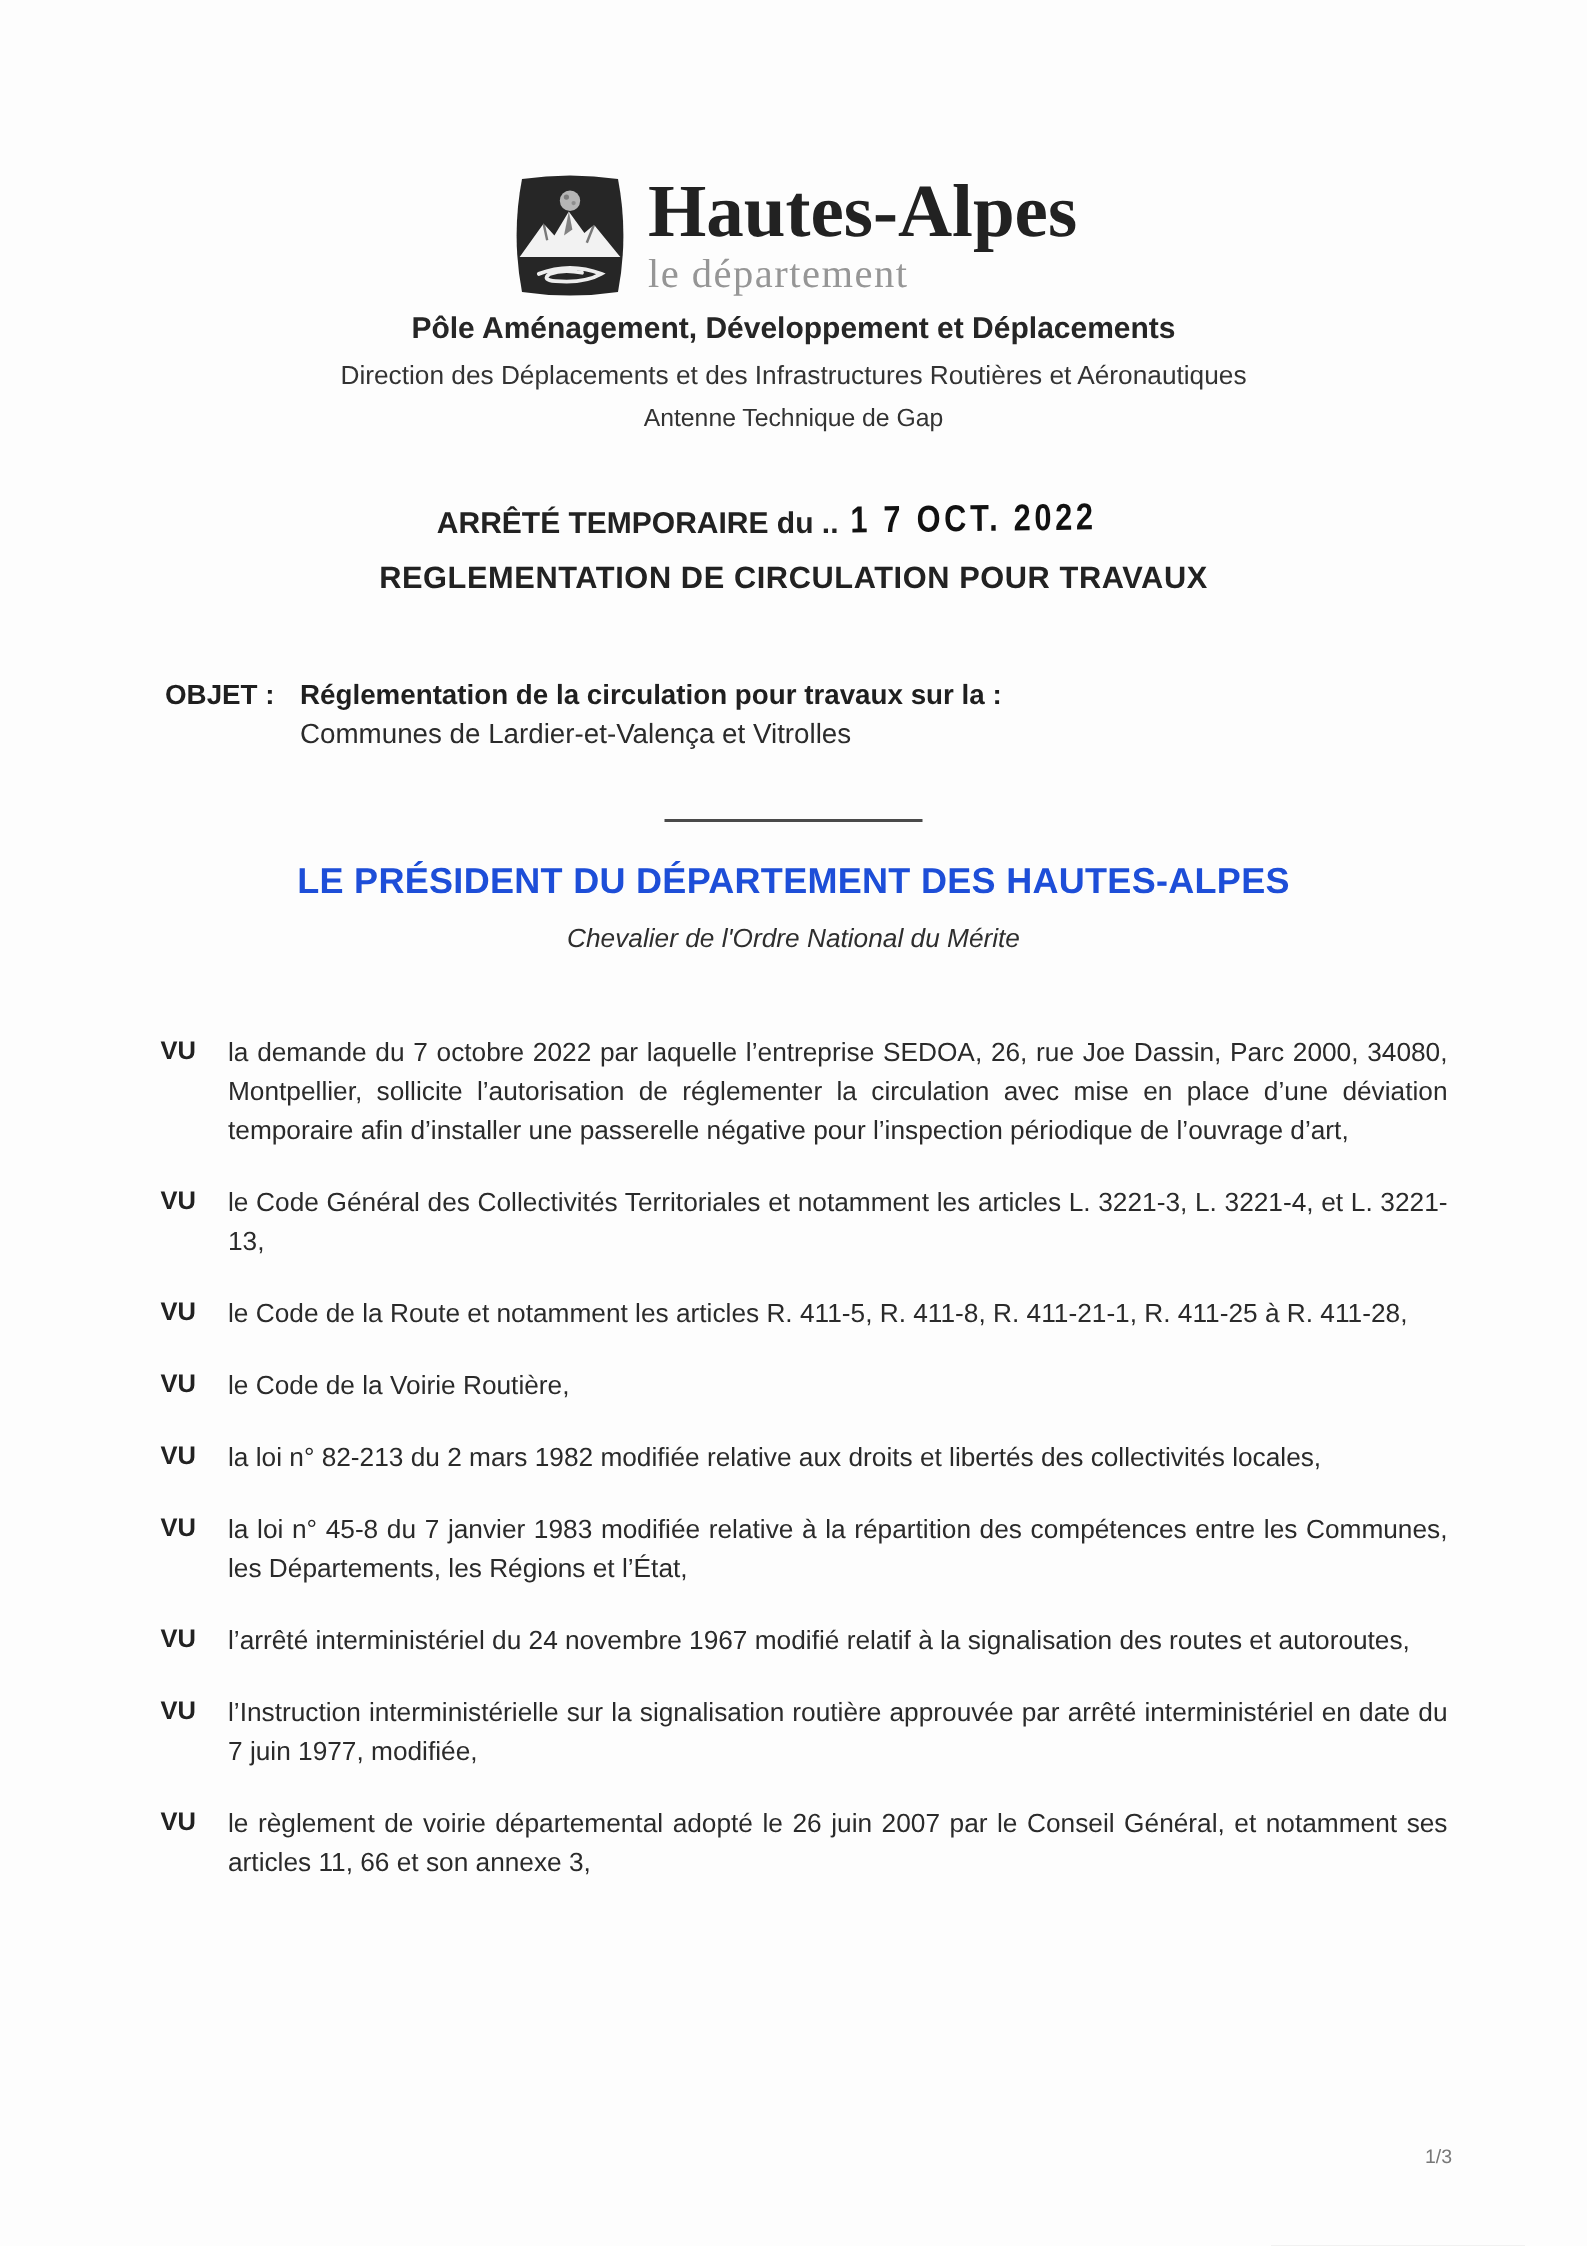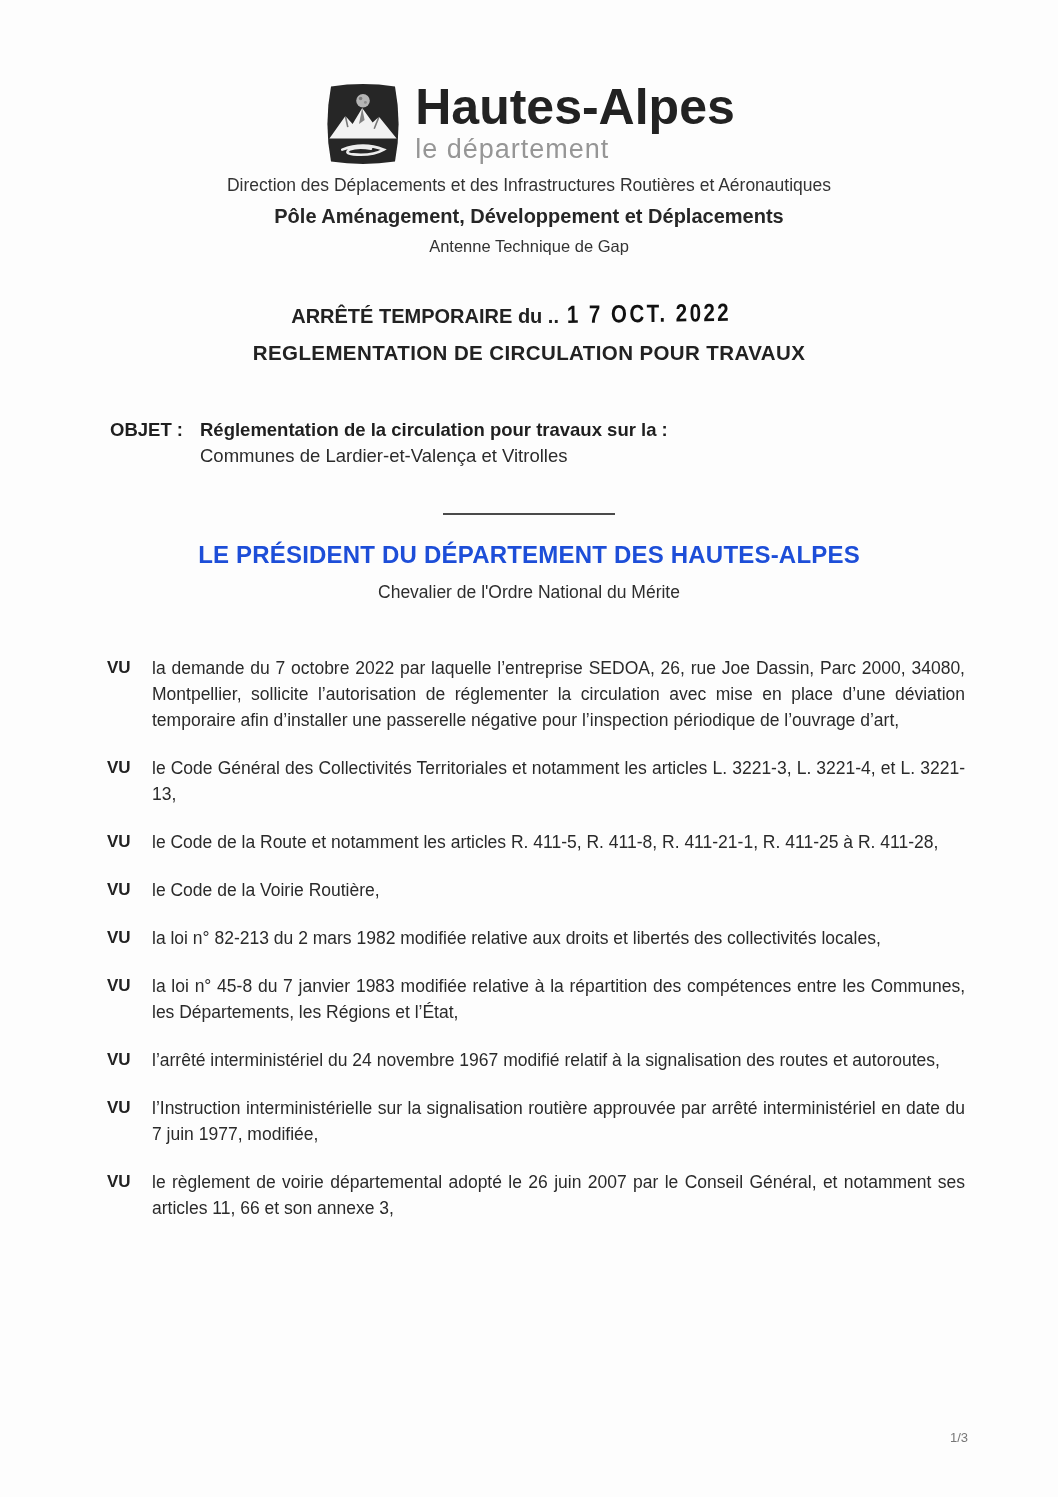--- a/index.html
+++ b/index.html
@@ -9,21 +9,21 @@
     margin:0 auto;
     background:#fdfdfd;
     font-family:"Liberation Sans",sans-serif;
     color:#1f1f1f;
     overflow:hidden;
     box-sizing:border-box;
   }
   
   .logo-row{
     display:flex;justify-content:center;align-items:flex-start;
-    padding-top:82px;gap:12px;
+    padding-top:115px;gap:12px;font-family:Liberation Serif, serif;
   }
   .logo-mark{width:80px;height:84px;flex:0 0 auto;}
   .wordmark{display:flex;flex-direction:column;line-height:1;}
   .wordmark .brand{
     font-size:50px;font-weight:600;letter-spacing:0px;color:#222;
     margin-top:0px;
   }
   .wordmark .tagline{
     font-size:27px;font-weight:400;color:#969696;margin-top:4px;letter-spacing:1px;
   }
@@ -62,21 +62,21 @@
   
   .divider{
     width:172px;border:none;border-top:2px solid #4a4a4a;
     margin:44px auto 0 auto;
   }
   .president-title{
     text-align:center;margin-top:26px;font-size:24px;font-weight:bold;color:#1d4ed8;
     letter-spacing:0.2px;
   }
   .president-subtitle{
-    text-align:center;margin-top:13px;font-size:17.5px;color:#2e2e2e;
+    text-align:center;margin-top:13px;font-size:17.5px;font-style:italic;color:#2e2e2e;
   }
 
   
   .vu-list{margin:52px 93px 0 107px;}
   .vu-row{display:flex;margin-bottom:22px;}
   .vu-label{
     font-weight:bold;width:45px;flex:0 0 auto;
     font-size:17px;line-height:26px;color:#222;
   }
   .vu-text{
@@ -107,22 +107,22 @@
         <path d="M70,43 L64,58" stroke="#262626" stroke-width="2" fill="none" opacity="0.6"></path>
         <path d="M24,84 Q50,74 76,84 Q62,92 38,90 Q26,89 33,84 Q44,80 60,83" stroke="#ededed" stroke-width="3.2" fill="none" stroke-linecap="round"></path>
       </svg>
     </span>
     <span class="wordmark">
       <span class="brand">Hautes-Alpes</span>
       <span class="tagline">le département</span>
     </span>
   </div>
 
+  <div class="hdr-line hdr-pole">Pôle Aménagement, Développement et Déplacements</div>
   <div class="hdr-line hdr-direction">Direction des Déplacements et des Infrastructures Routières et Aéronautiques</div>
-  <div class="hdr-line hdr-pole">Pôle Aménagement, Développement et Déplacements</div>
   <div class="hdr-line hdr-antenne">Antenne Technique de Gap</div>
 
   <div class="arrete-line">
     <span>ARRÊTÉ TEMPORAIRE du ..</span>
     <span class="date-stamp">1 7  OCT.  2022</span>
   </div>
   <div class="regl-line">REGLEMENTATION DE CIRCULATION POUR TRAVAUX</div>
 
   <div class="objet">
     <div class="objet-label">OBJET :</div>

